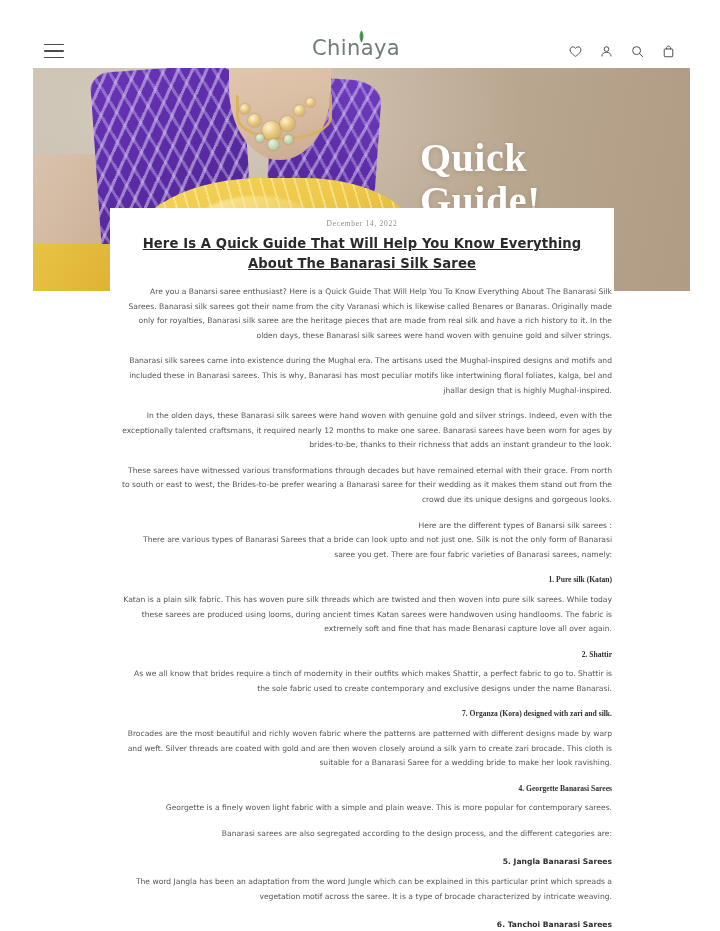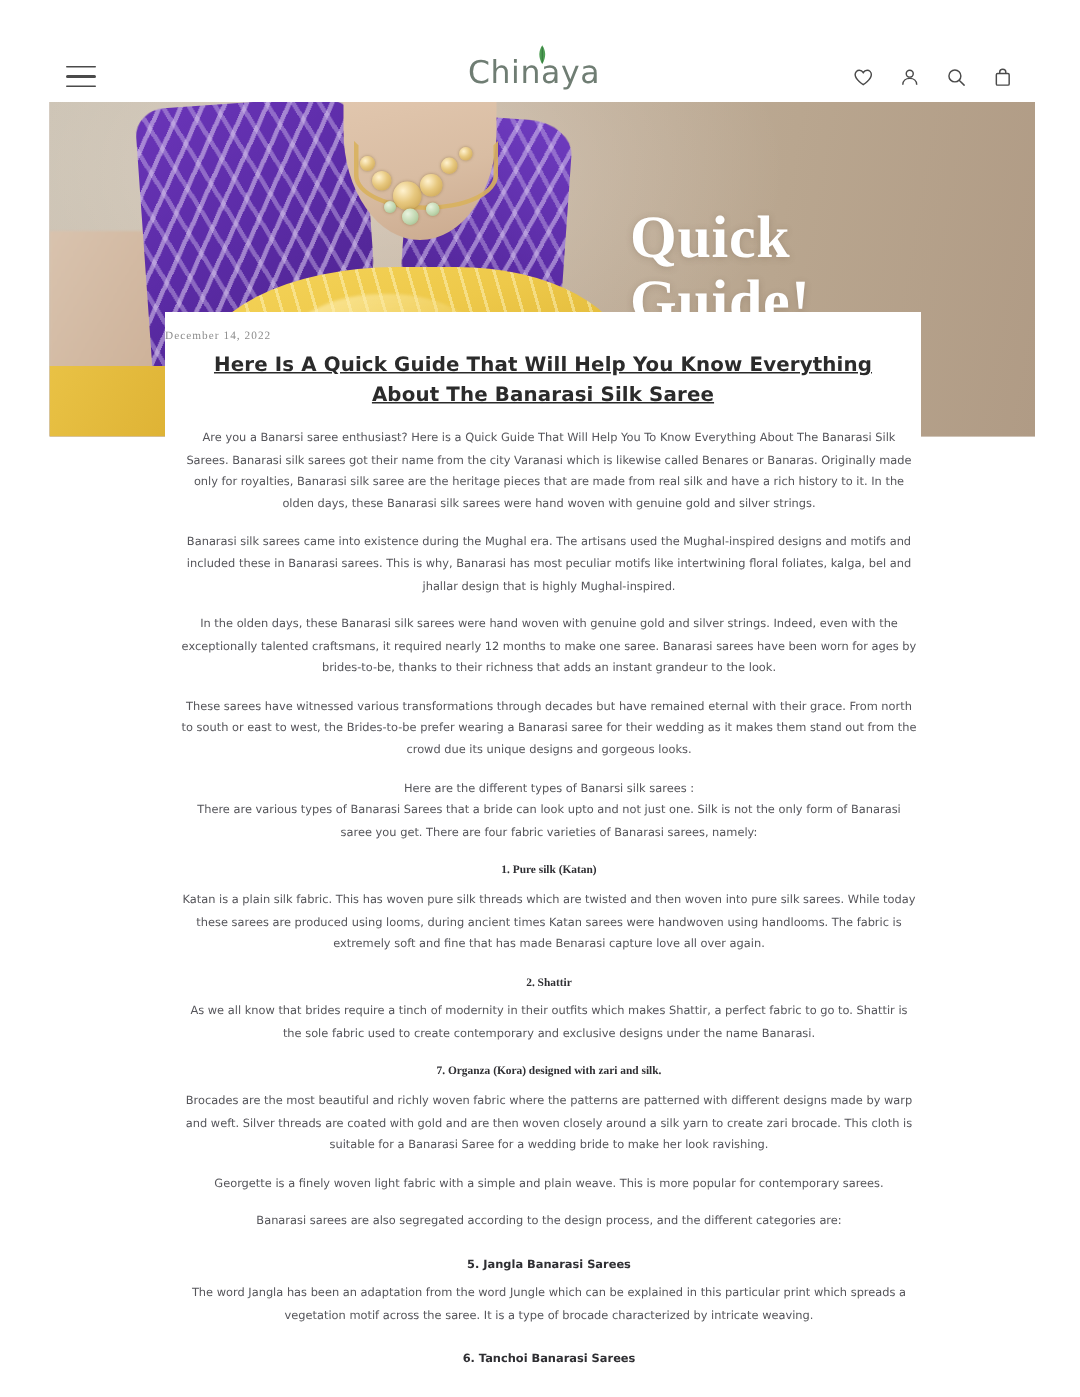--- a/index.html
+++ b/index.html
@@ -247,21 +247,21 @@
     background: #ffffff;
     padding: 8px 0 0 0;
     z-index: 3;
   }
 
   .post-date {
     font-family: "Liberation Serif", serif;
     font-size: 7.5px;
     letter-spacing: 0.7px;
     color: #8d8d8d;
-    text-align: left;
+    text-align: center;
     margin-top: 3px;
   }
 
   .post-title {
     font-family: "DejaVu Sans", sans-serif;
     font-size: 13.2px;
     font-weight: 700;
     line-height: 1.52;
     text-align: center;
     color: #2b2b2b;
@@ -274,21 +274,21 @@
     margin-top: 11px;
     padding: 0 2px 0 10px;
   }
 
   .post-body p {
     font-family: "DejaVu Sans", sans-serif;
     font-size: 7.6px;
     line-height: 1.92;
     color: #55555a;
     margin: 0 0 11px 0;
-    text-align: center;
+    text-align: right;
   }
   .post-body p.tight { margin-bottom: 0; }
   .post-body p.h-sub {
     font-weight: 700;
     color: #2f2f33;
     margin-bottom: 5px;
     font-family: Liberation Serif, serif;
   }
   .post-body p.h-sub-gap {
     font-weight: 700;
@@ -390,20 +390,21 @@
         <p>In the olden days, these Banarasi silk sarees were hand woven with genuine gold and silver strings. Indeed, even with the exceptionally talented craftsmans, it required nearly 12 months to make one saree. Banarasi sarees have been worn for ages by brides-to-be, thanks to their richness that adds an instant grandeur to the look.</p>
         <p>These sarees have witnessed various transformations through decades but have remained eternal with their grace. From north to south or east to west, the Brides-to-be prefer wearing a Banarasi saree for their wedding as it makes them stand out from the crowd due its unique designs and gorgeous looks.</p>
         <p class="tight">Here are the different types of Banarsi silk sarees :</p>
         <p>There are various types of Banarasi Sarees that a bride can look upto and not just one. Silk is not the only form of Banarasi saree you get. There are four fabric varieties of Banarasi sarees, namely:</p>
         <p class="h-sub">1. Pure silk (Katan)</p>
         <p>Katan is a plain silk fabric. This has woven pure silk threads which are twisted and then woven into pure silk sarees. While today these sarees are produced using looms, during ancient times Katan sarees were handwoven using handlooms. The fabric is extremely soft and fine that has made Benarasi capture love all over again.</p>
         <p class="h-sub">2. Shattir</p>
         <p>As we all know that brides require a tinch of modernity in their outfits which makes Shattir, a perfect fabric to go to. Shattir is the sole fabric used to create contemporary and exclusive designs under the name Banarasi.</p>
         <p class="h-sub">7. Organza (Kora) designed with zari and silk.</p>
         <p>Brocades are the most beautiful and richly woven fabric where the patterns are patterned with different designs made by warp and weft. Silver threads are coated with gold and are then woven closely around a silk yarn to create zari brocade. This cloth is suitable for a Banarasi Saree for a wedding bride to make her look ravishing.</p>
+        <p class="h-sub">4. Georgette Banarasi Sarees</p>
         <p>Georgette is a finely woven light fabric with a simple and plain weave. This is more popular for contemporary sarees.</p>
         <p>Banarasi sarees are also segregated according to the design process, and the different categories are:</p>
         <p class="h-sub-gap">5. Jangla Banarasi Sarees</p>
         <p>The word Jangla has been an adaptation from the word Jungle which can be explained in this particular print which spreads a vegetation motif across the saree. It is a type of brocade characterized by intricate weaving.</p>
         <p class="h-sub-gap">6. Tanchoi Banarasi Sarees</p>
       </div>
   </article>
 
 </div>
 

